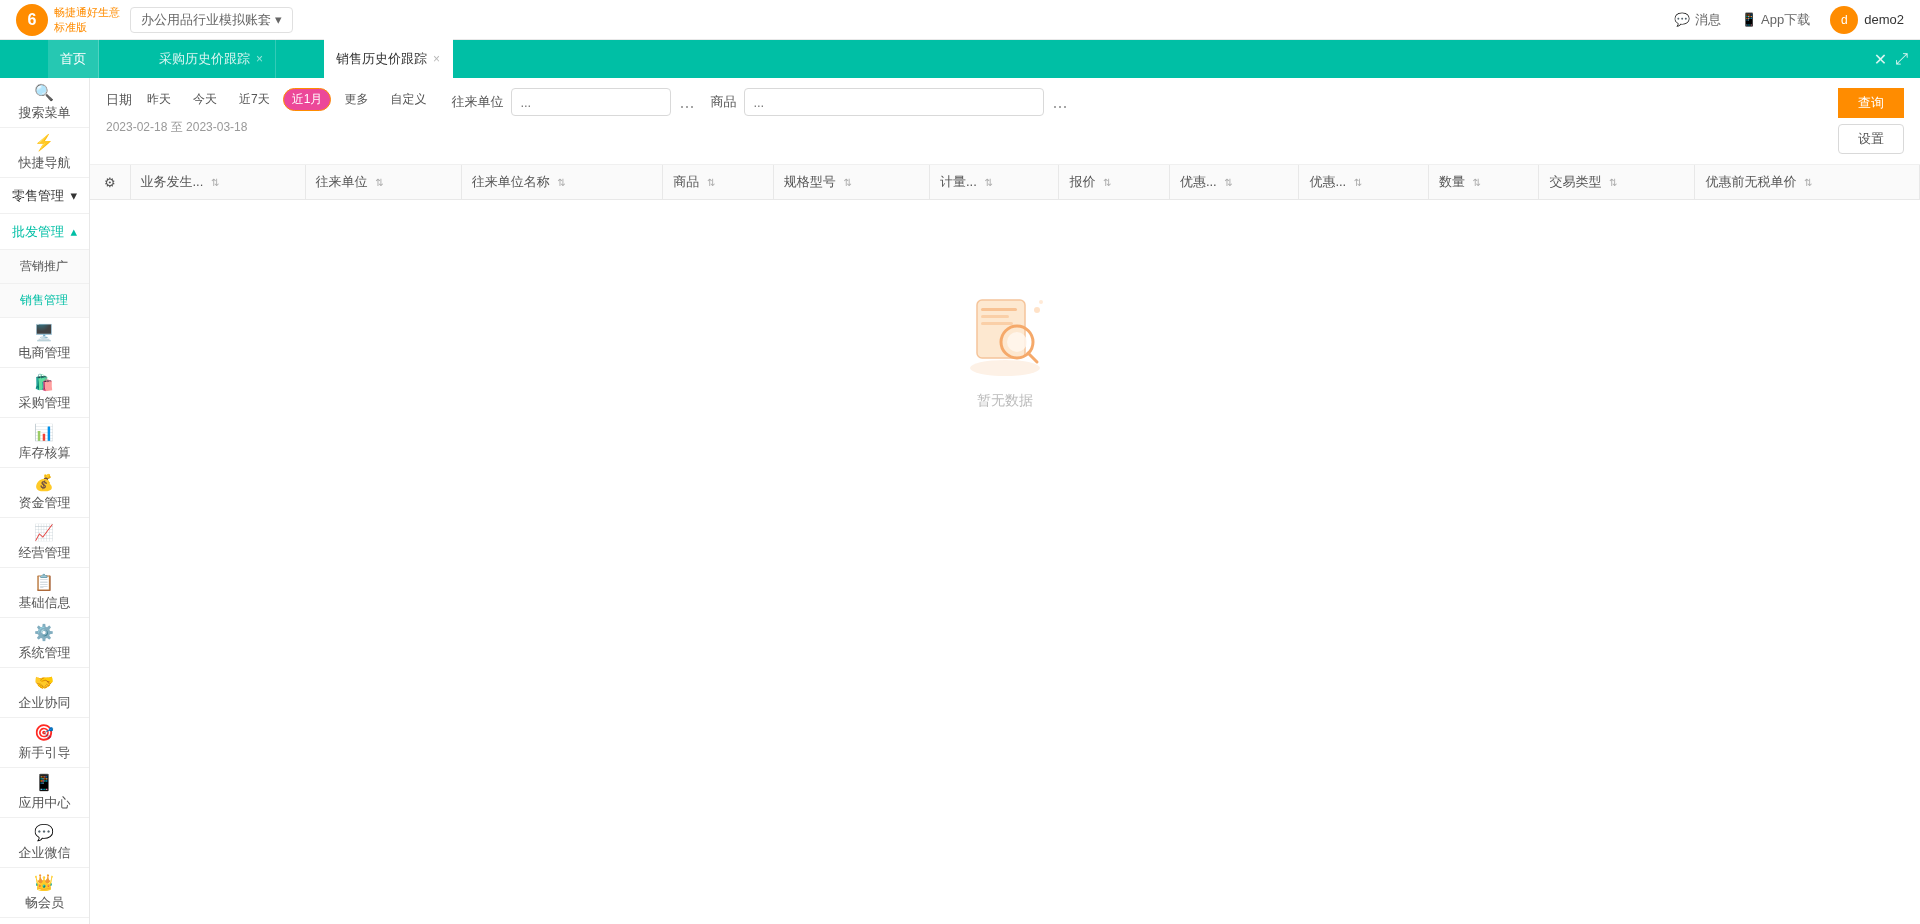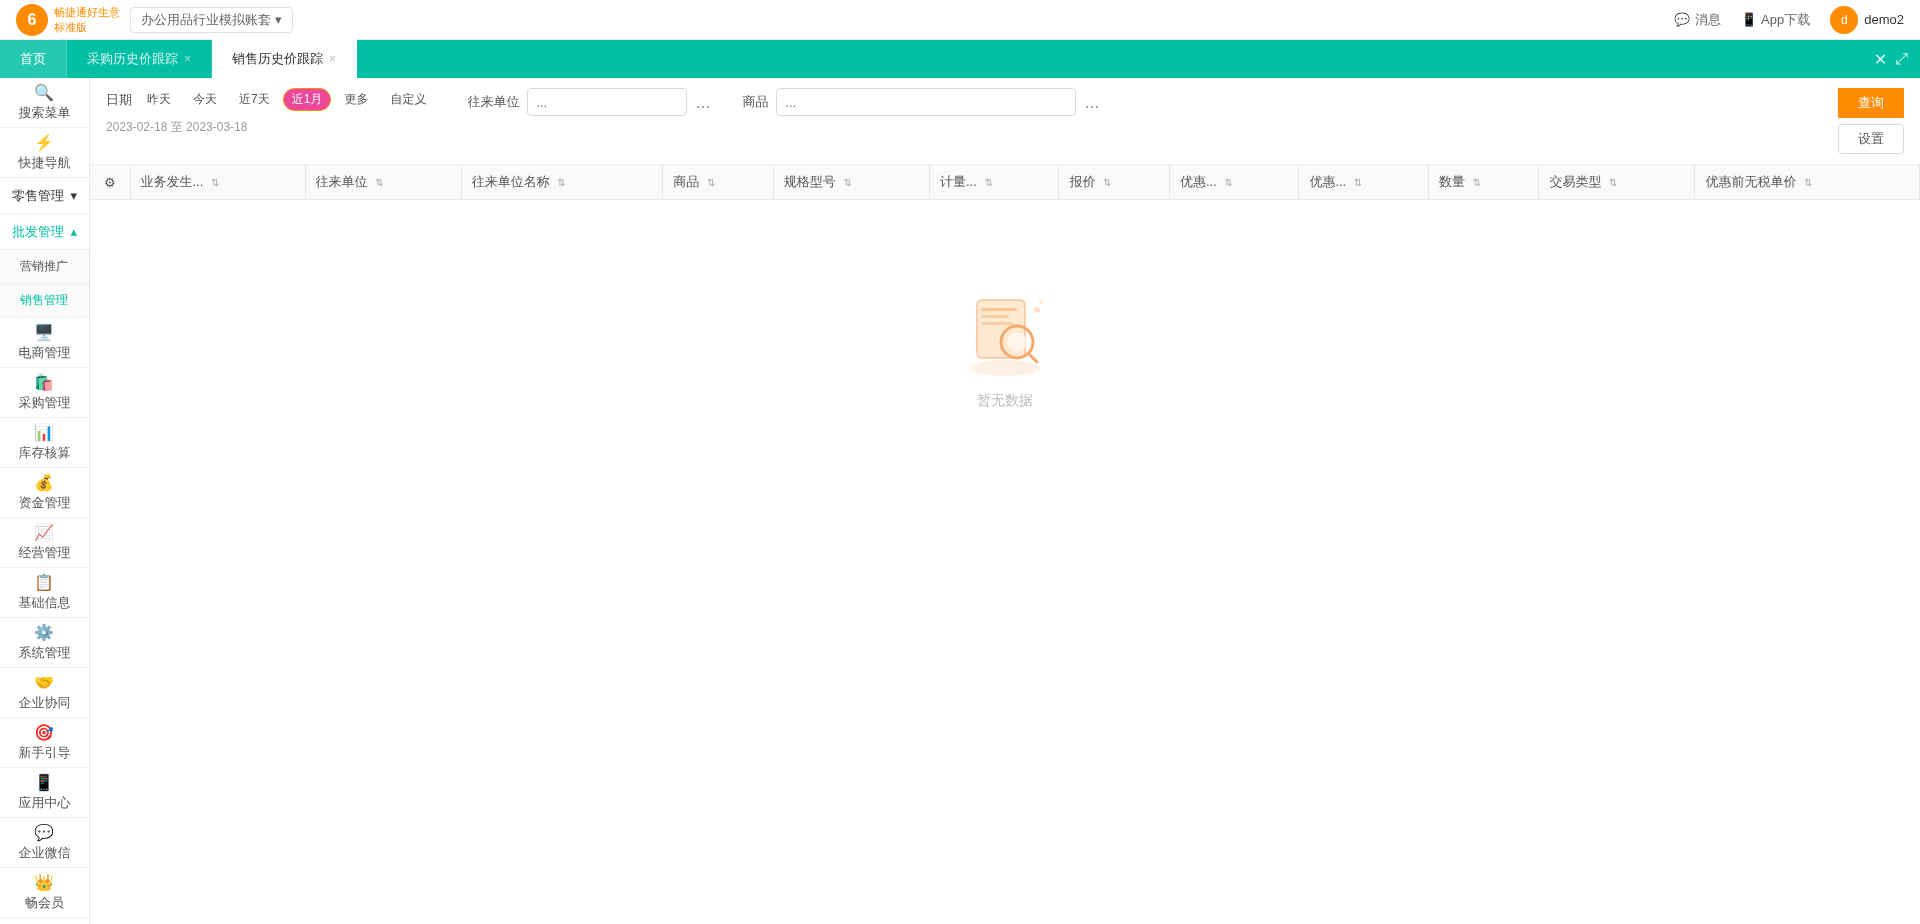--- a/index.html
+++ b/index.html
@@ -41,26 +41,27 @@
       display: flex;
       align-items: center;
       padding: 0 0;
       flex-shrink: 0;
       position: relative;
     }
     .tab {
       height: 42px;
       display: flex;
       align-items: center;
-      padding: 0 20px;
+      padding: 0 12px;
       cursor: pointer;
       font-size: 13px;
       color: rgba(255,255,255,0.85);
       gap: 6px;
       border-right: 1px solid rgba(255,255,255,0.2);
+      margin-left: 48px;
     }
     .tab.home { background: rgba(255,255,255,0.15); color: #fff; }
     .tab.active { background: #fff; color: #333; border-radius: 0; }
     .tab .close-btn { font-size: 12px; opacity: 0.7; }
     .tab.active .close-btn { color: #999; }
     .tab-bar-actions { margin-left: auto; display: flex; align-items: center; gap: 8px; padding-right: 12px; }
     .tab-bar-action { color: rgba(255,255,255,0.85); cursor: pointer; font-size: 16px; }
 
     
     .main-layout {
@@ -202,21 +203,21 @@
       font-size: 13px;
     }
 
     
     .filter-row {
       padding: 10px 16px;
       background: #fff;
       border-bottom: 1px solid #f0f0f0;
       display: flex;
       align-items: flex-start;
-      gap: 32px;
+      gap: 16px;
     }
 
     
     .table-area {
       flex: 1;
       overflow: auto;
       background: #fff;
     }
     table {
       width: 100%;

